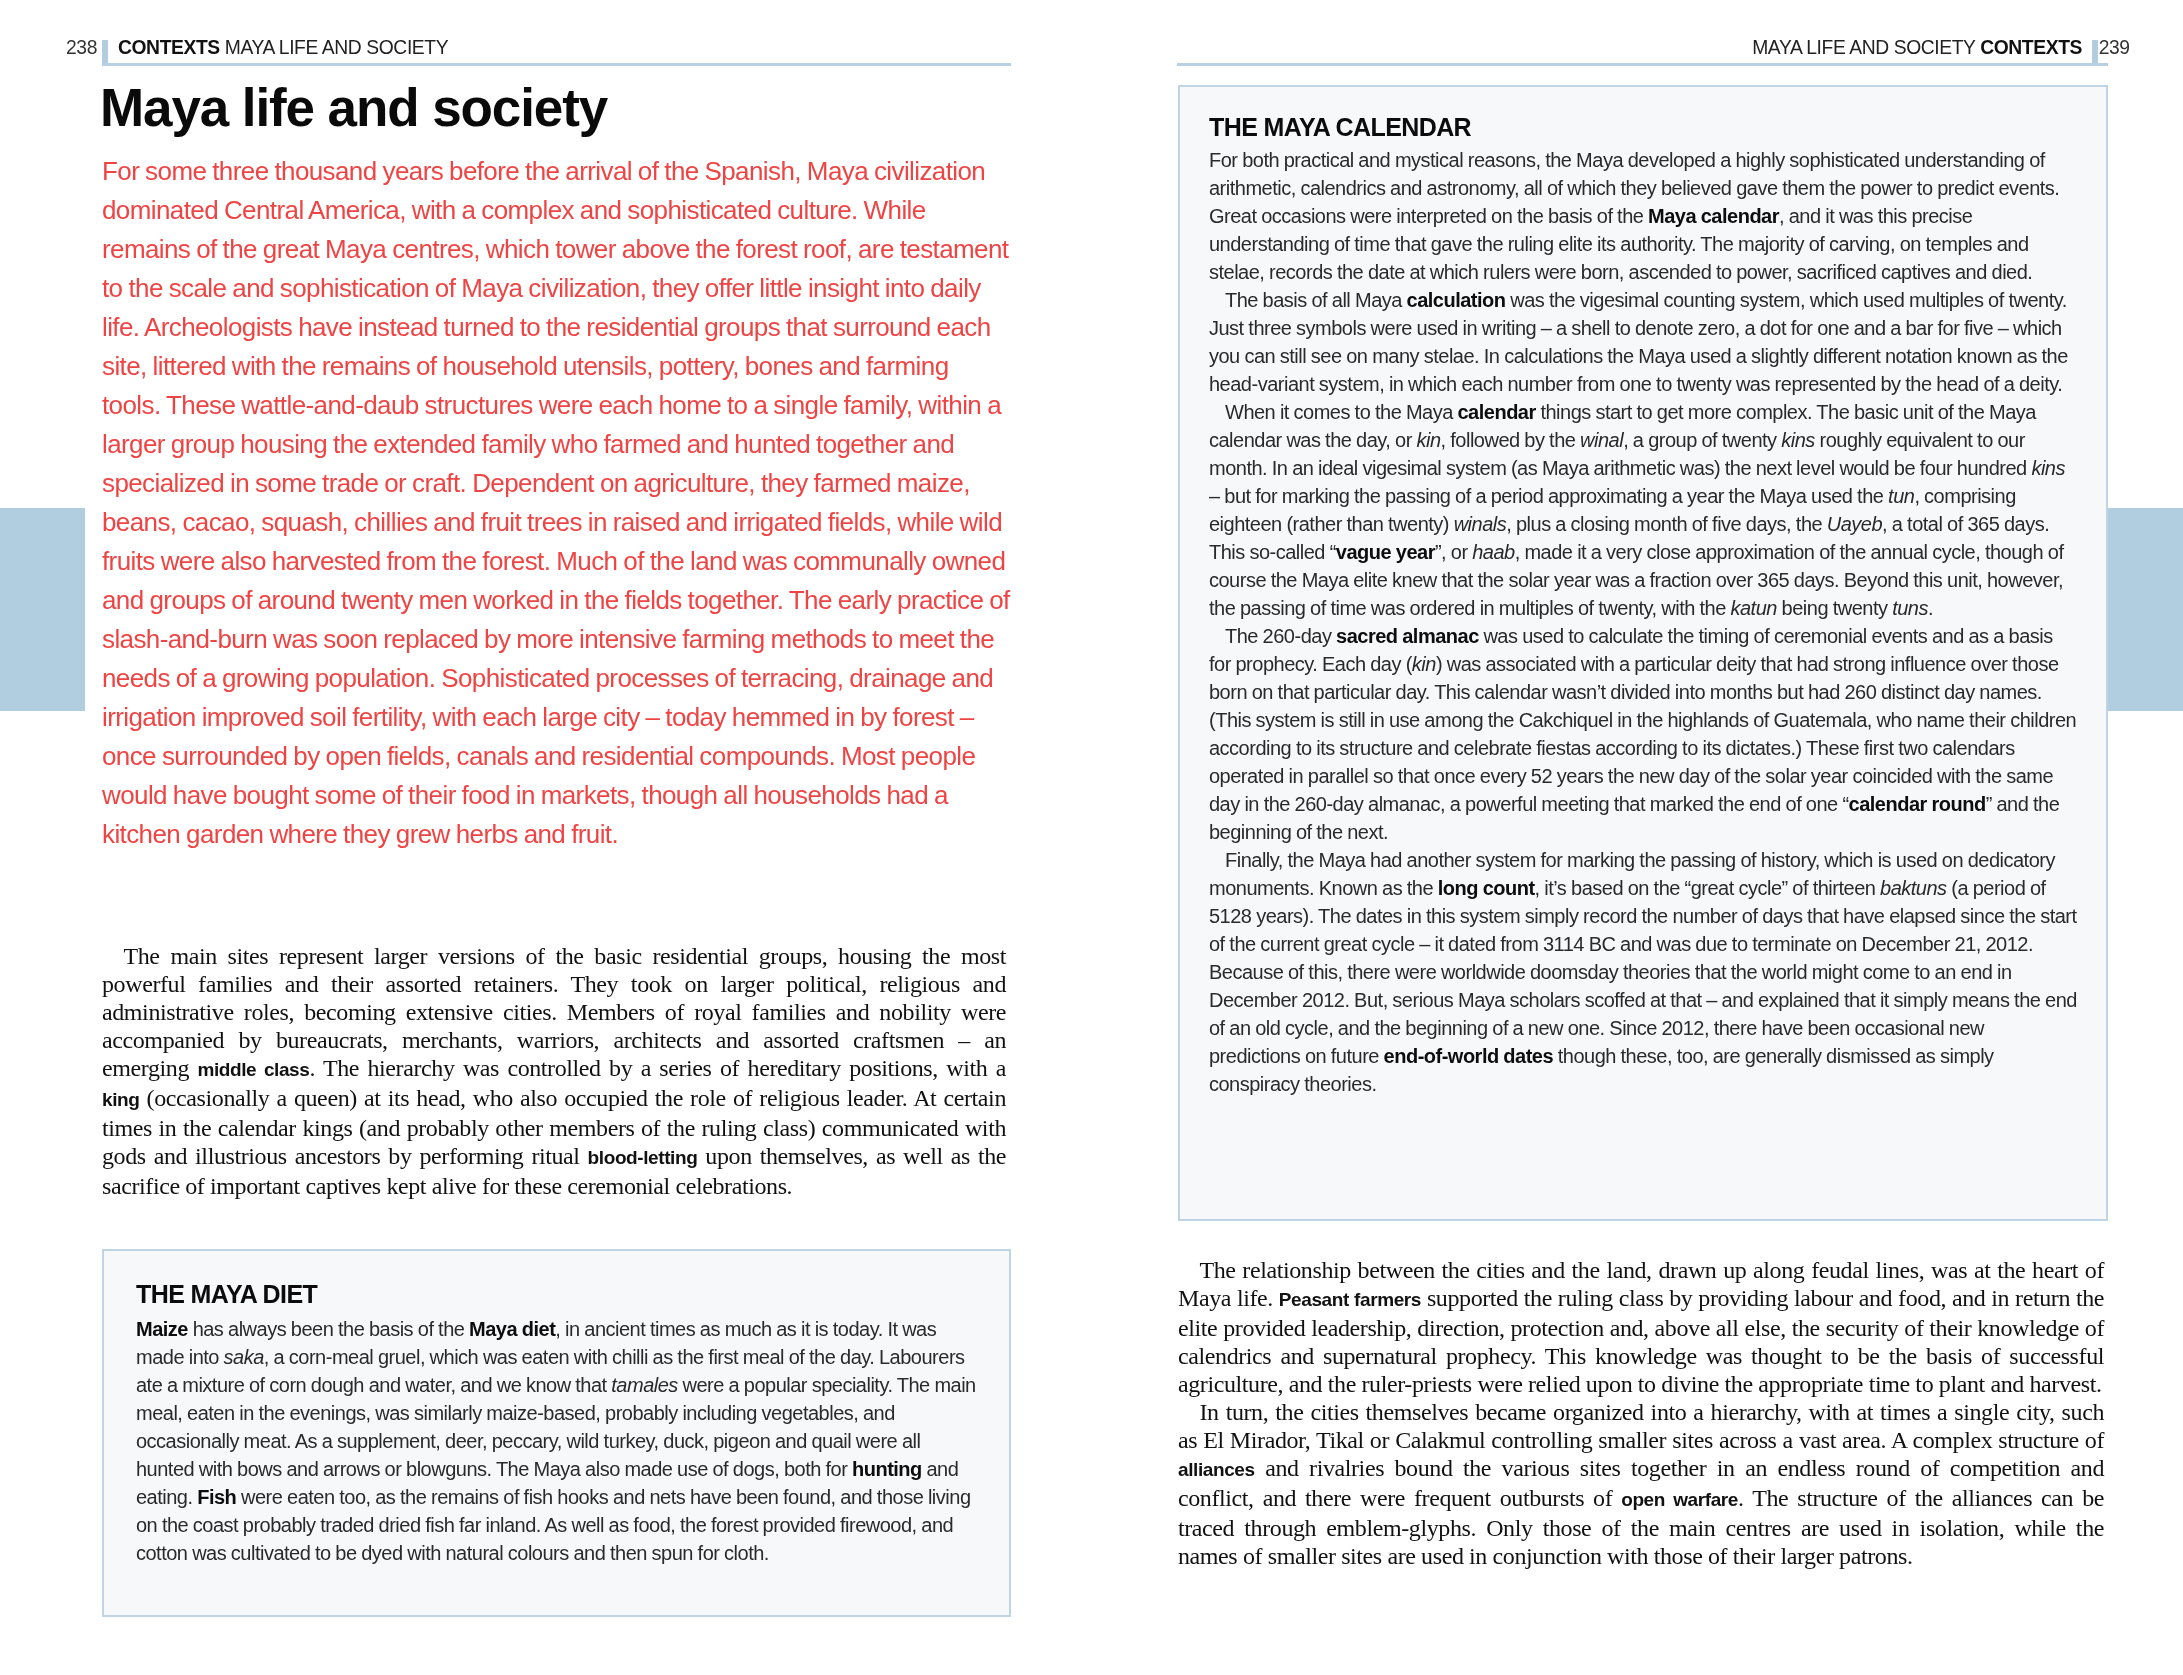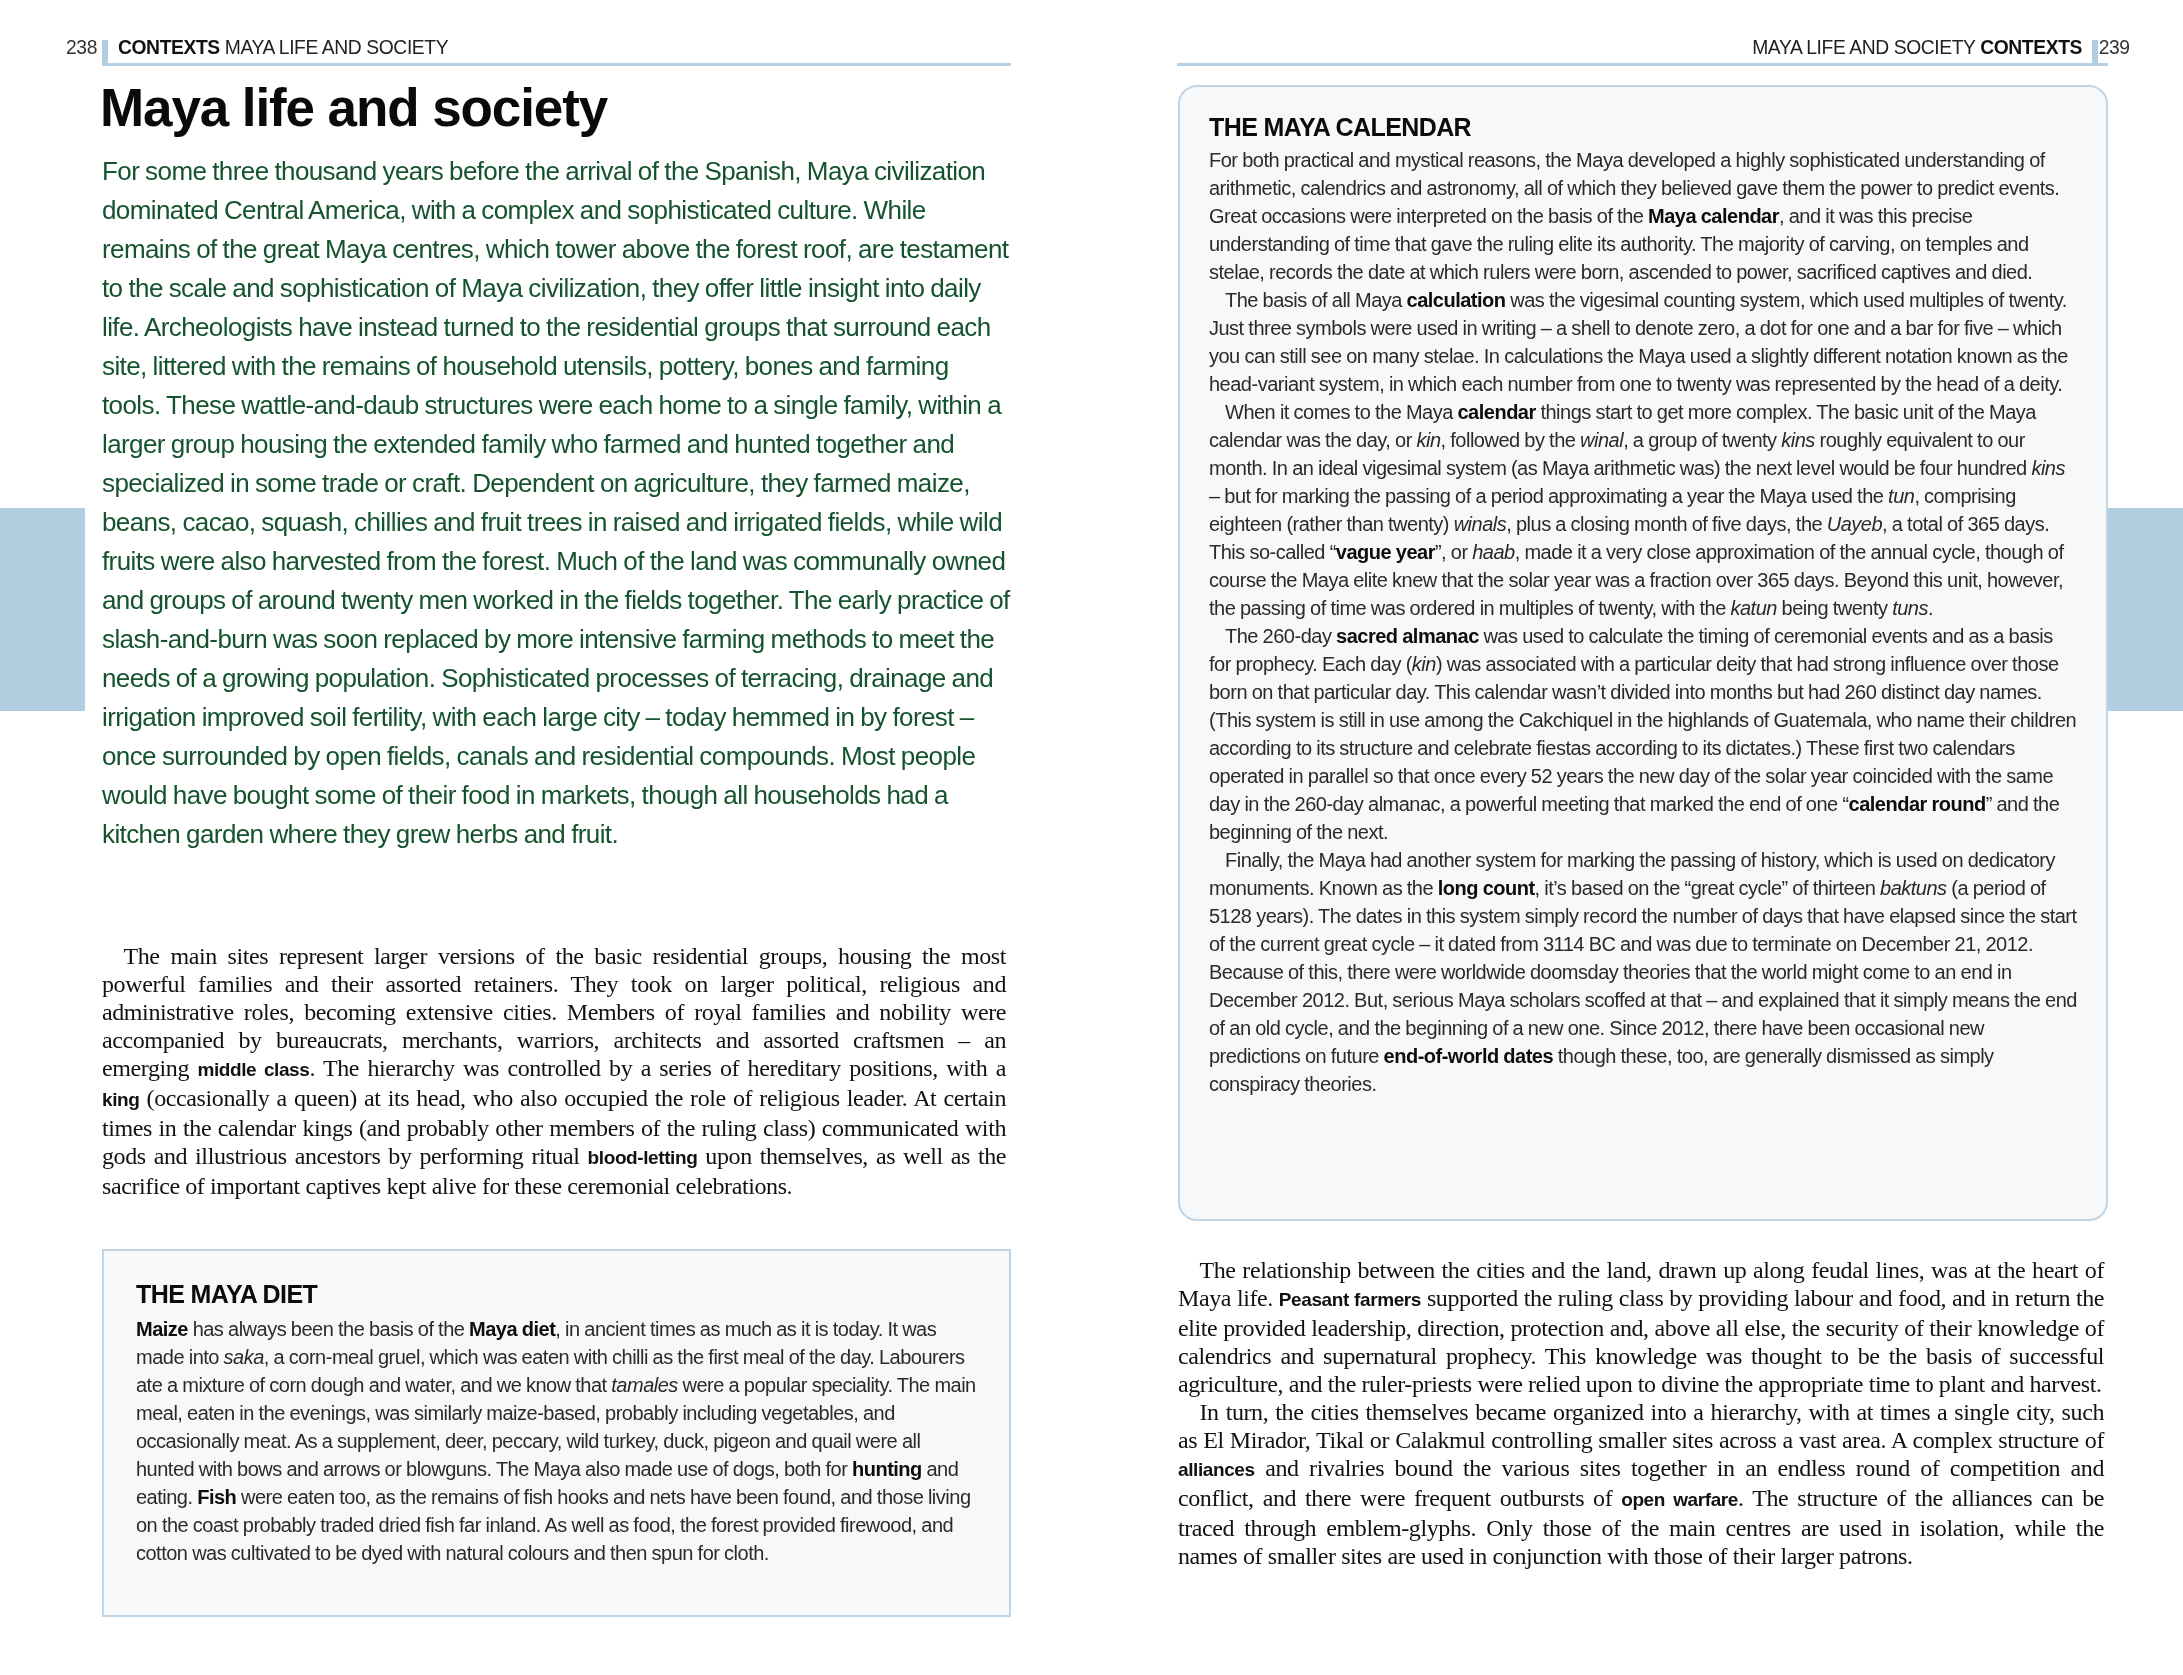--- a/index.html
+++ b/index.html
@@ -30,38 +30,38 @@
   #right-head .num { position: absolute; right: 14.3px; top: 0; }
   #right-rule { left: 86px; width: 931px; }
 
   
   .thumb-tab { position: absolute; top: 508px; height: 203px; background: #b1cde0; }
   #left-tab { left: 0; width: 85px; }
   #right-tab { right: 0; width: 85px; left: auto; }
 
   
   .title { position: absolute; left: 100px; top: 77px; font-size: 53px; font-weight: bold; letter-spacing: -1.1px; color: #0a0a0a; font-family: "Liberation Sans", sans-serif; }
-  .lead { position: absolute; left: 102px; top: 152px; width: 910px; font-size: 26px; line-height: 39px; letter-spacing: -0.6px; word-spacing: -0.7px; color: #14532d; font-family: "Liberation Sans", sans-serif; }
+  .lead { position: absolute; left: 102px; top: 152px; width: 910px; font-size: 26px; line-height: 39px; letter-spacing: -0.6px; word-spacing: -0.7px; color: #ef4444; font-family: "Liberation Sans", sans-serif; }
   .serif-body { font-family: "Liberation Serif", serif; font-size: 24px; line-height: 28px; color: #111; letter-spacing: -0.4px; }
   .serif-body p { text-indent: 21.5px; text-align: justify; }
   .serif-body b { font-family: "Liberation Sans", sans-serif; font-size: 19px; letter-spacing: -0.4px; }
   #left-body { position: absolute; left: 102px; top: 942px; width: 904px; }
   #right-body { position: absolute; left: 87px; top: 1256px; width: 926px; }
 
   
   .box { position: absolute; background: #f6f8fa; border: 2.1px solid #bfd5e5; }
   .box h2 { font-family: "Liberation Sans", sans-serif; font-size: 25px; font-weight: bold; letter-spacing: -0.6px; color: #0c0c0c; }
   .box .btext { font-family: "Liberation Sans", sans-serif; font-size: 20px; line-height: 28px; letter-spacing: -0.5px; word-spacing: -0.4px; color: #2a2a2a; }
   .box .btext p + p { text-indent: 16px; }
   .box .btext b { color: #0d0d0d; font-weight: bold; }
   .box .btext i { font-style: italic; }
 
   #diet-box { left: 102px; top: 1249px; width: 909px; height: 368px; padding: 29px 32px 9px 32px; }
   #diet-box h2 { margin-bottom: 5.7px; }
-  #calendar-box { left: 87px; top: 85px; width: 930px; height: 1136px; padding: 26px 29px 8px 29px; border-radius: 19px; }
+  #calendar-box { left: 87px; top: 85px; width: 930px; height: 1136px; padding: 26px 29px 8px 29px; }
   #calendar-box h2 { margin-bottom: 4.3px; }
 </style>
 </head>
 <body>
 
 <div class="page" id="page-left">
   <div class="run-head" id="left-head">
     <span class="num">238</span>
     <span class="bar"></span>
     <span class="label">

